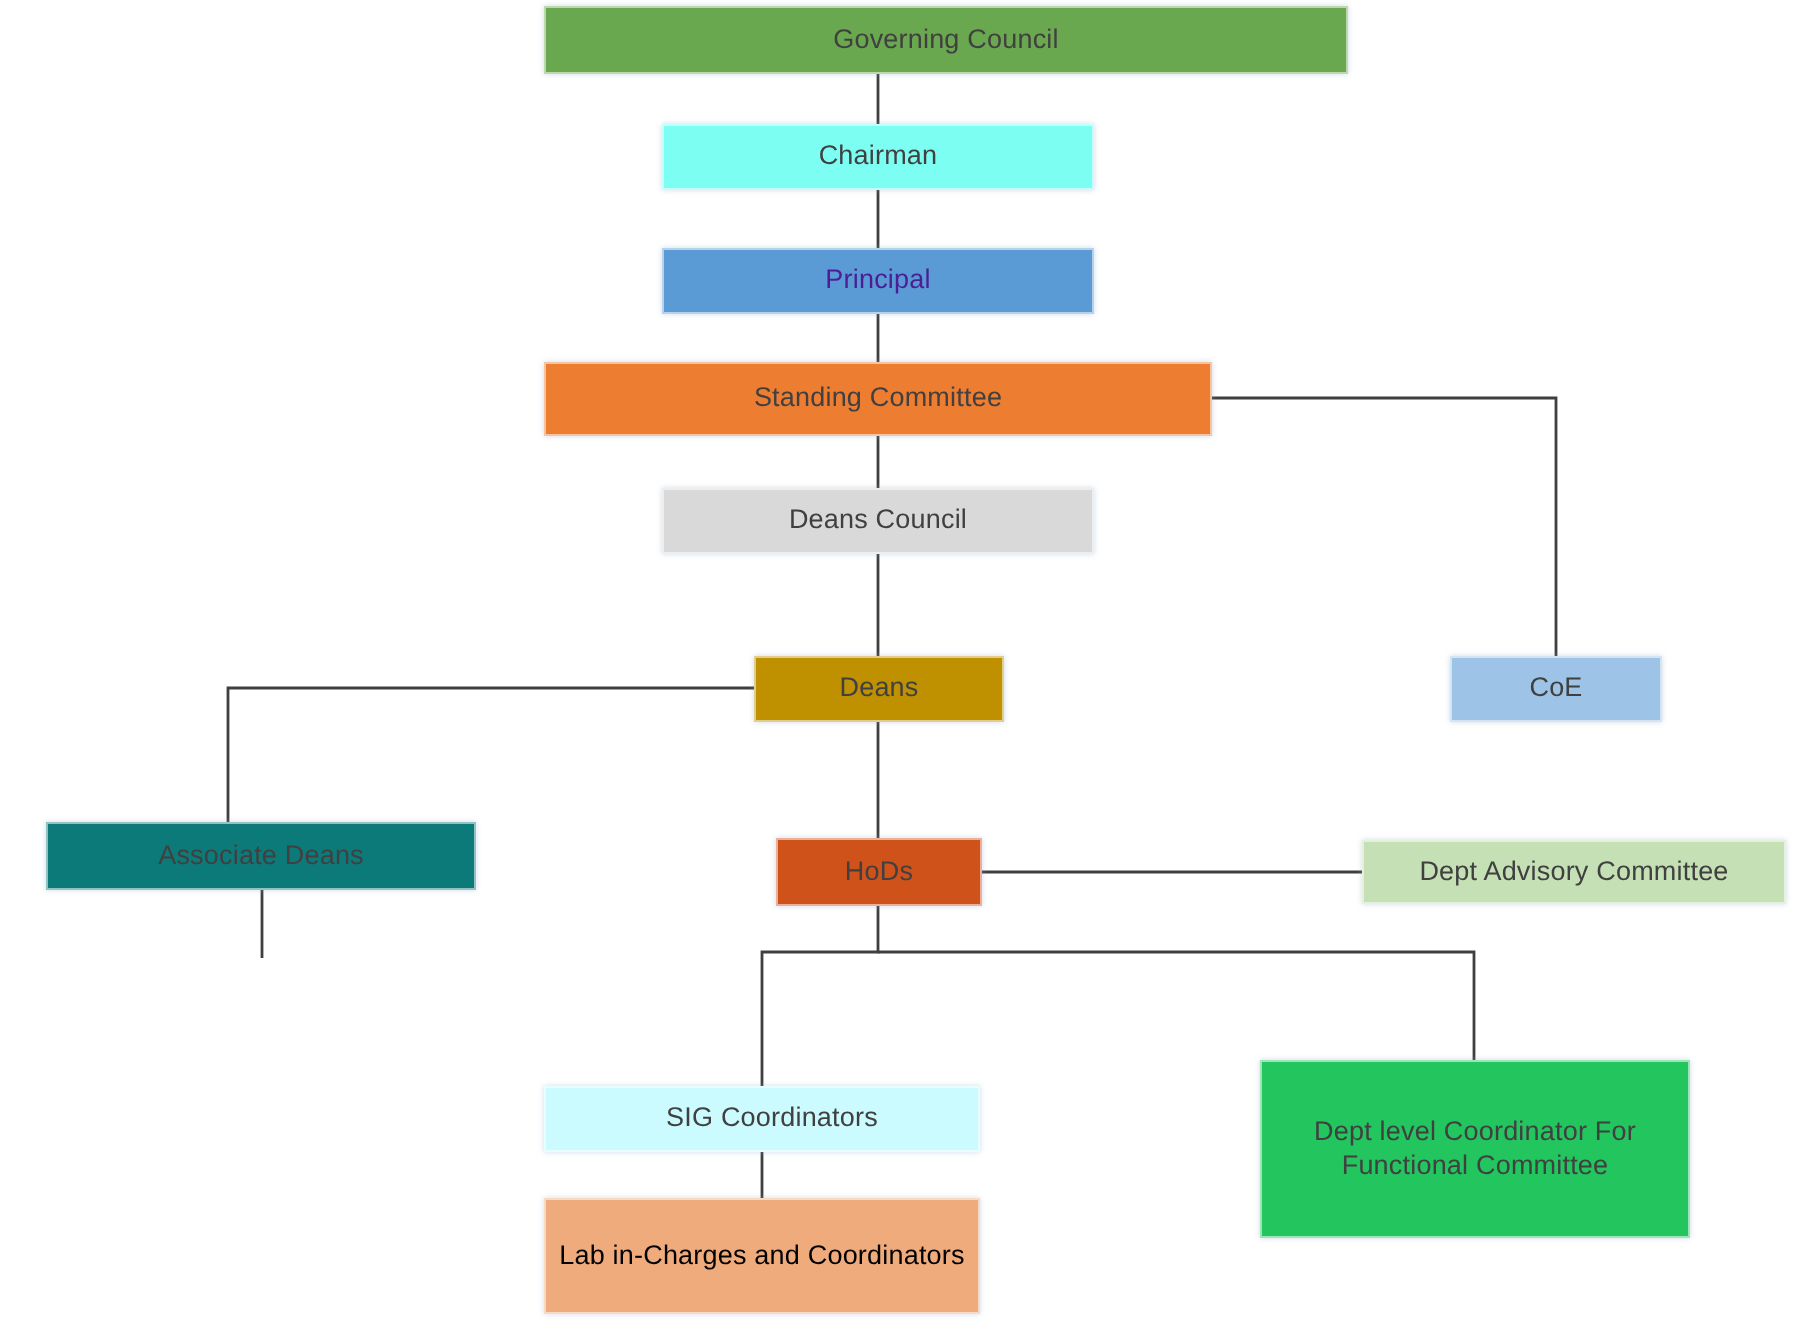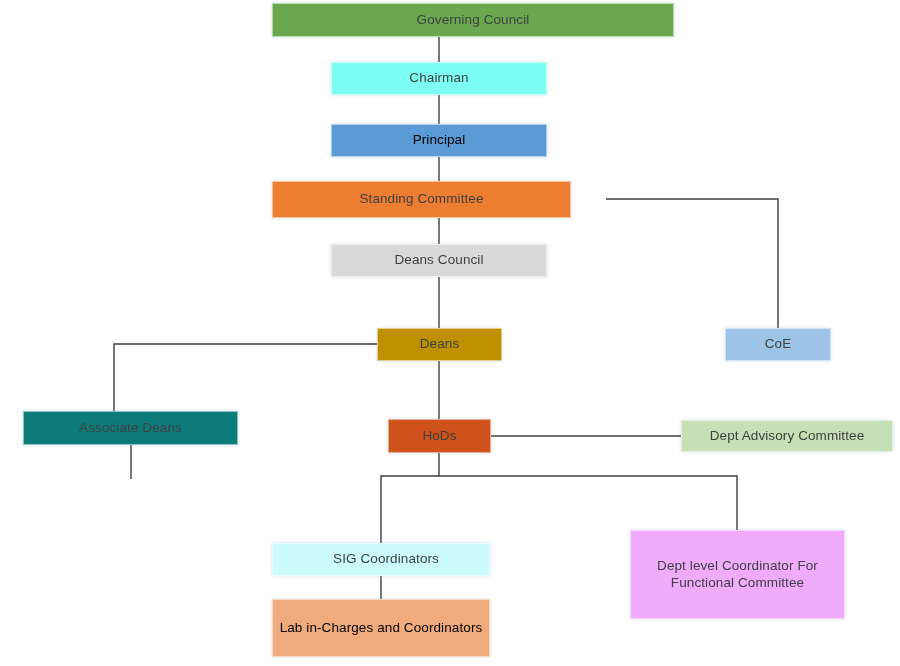--- a/index.html
+++ b/index.html
@@ -63,45 +63,45 @@
       <polyline points="439,453 439,476 381,476 381,543" fill="none" stroke="#3f3f3f" stroke-width="1.4" stroke-linecap="butt" stroke-linejoin="miter"></polyline>
       <polyline points="439,476 737,476 737,530" fill="none" stroke="#3f3f3f" stroke-width="1.4" stroke-linecap="butt" stroke-linejoin="miter"></polyline>
       <polyline points="381,576 381,599" fill="none" stroke="#3f3f3f" stroke-width="1.4" stroke-linecap="butt" stroke-linejoin="miter"></polyline>
     </svg>
 <div class="node" style="left: 272px; top: 3px; width: 402px; height: 34px; background: rgb(106, 168, 79); color: rgb(64, 64, 64);">
       <span>Governing Council</span>
     </div>
     <div class="node" style="left: 331px; top: 62px; width: 216px; height: 33px; background: rgb(124, 255, 242); color: rgb(64, 64, 64);">
       <span>Chairman</span>
     </div>
-    <div class="node" style="left: 331px; top: 124px; width: 216px; height: 33px; background: rgb(91, 155, 213); color: #000000;">
+    <div class="node" style="left: 331px; top: 124px; width: 216px; height: 33px; background: rgb(91, 155, 213); color: #4c1d95;">
       <span>Principal</span>
     </div>
-    <div class="node" style="left: 272px; top: 181px; width: 299px; height: 37px; background: rgb(237, 125, 49); color: rgb(64, 64, 64);">
+    <div class="node" style="left: 272px; top: 181px; width: 334px; height: 37px; background: rgb(237, 125, 49); color: rgb(64, 64, 64);">
       <span>Standing Committee</span>
     </div>
     <div class="node" style="left: 331px; top: 244px; width: 216px; height: 33px; background: rgb(217, 217, 217); color: rgb(64, 64, 64);">
       <span>Deans Council</span>
     </div>
     <div class="node" style="left: 377px; top: 328px; width: 125px; height: 33px; background: rgb(191, 144, 0); color: rgb(64, 64, 64);">
       <span>Deans</span>
     </div>
     <div class="node" style="left: 23px; top: 411px; width: 215px; height: 34px; background: rgb(13, 122, 122); color: rgb(64, 64, 64);">
       <span>Associate Deans</span>
     </div>
     <div class="node" style="left: 725px; top: 328px; width: 106px; height: 33px; background: rgb(157, 195, 230); color: rgb(64, 64, 64);">
       <span>CoE</span>
     </div>
     <div class="node" style="left: 388px; top: 419px; width: 103px; height: 34px; background: rgb(208, 82, 27); color: rgb(64, 64, 64);">
       <span>HoDs</span>
     </div>
     <div class="node" style="left: 681px; top: 420px; width: 212px; height: 32px; background: rgb(197, 224, 180); color: rgb(64, 64, 64);">
       <span>Dept Advisory Committee</span>
     </div>
-    <div class="node" style="left: 630px; top: 530px; width: 215px; height: 89px; background: #f0abfc; color: rgb(64, 64, 64);">
+    <div class="node" style="left: 630px; top: 530px; width: 215px; height: 89px; background: #22c55e; color: rgb(64, 64, 64);">
       <span>Dept level Coordinator For Functional Committee</span>
     </div>
     <div class="node" style="left: 272px; top: 543px; width: 218px; height: 33px; background: rgb(204, 251, 255); color: rgb(64, 64, 64); padding-left: 16px;">
       <span>SIG Coordinators</span>
     </div>
     <div class="node" style="left: 272px; top: 599px; width: 218px; height: 58px; background: rgb(240, 171, 125); color: #000000;">
       <span>Lab in-Charges and Coordinators</span>
     </div>
   </div>
 

